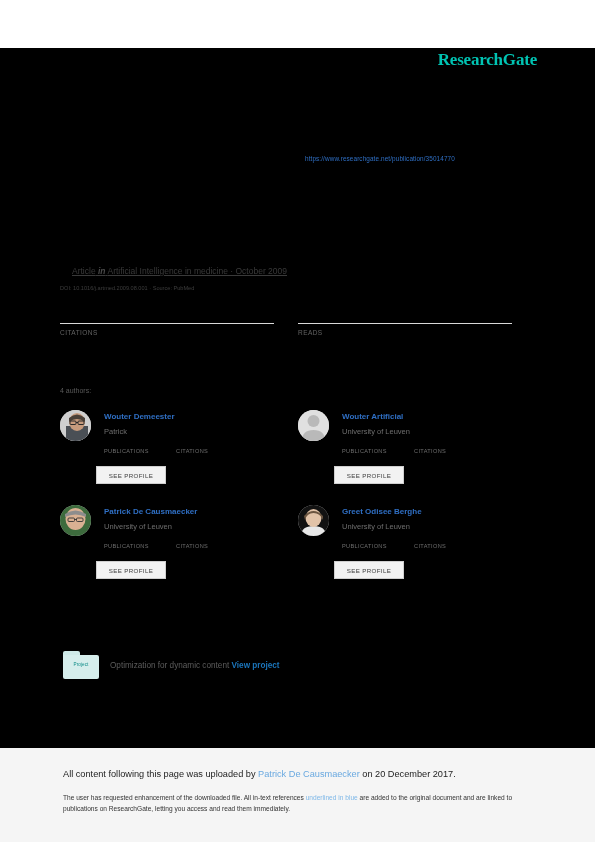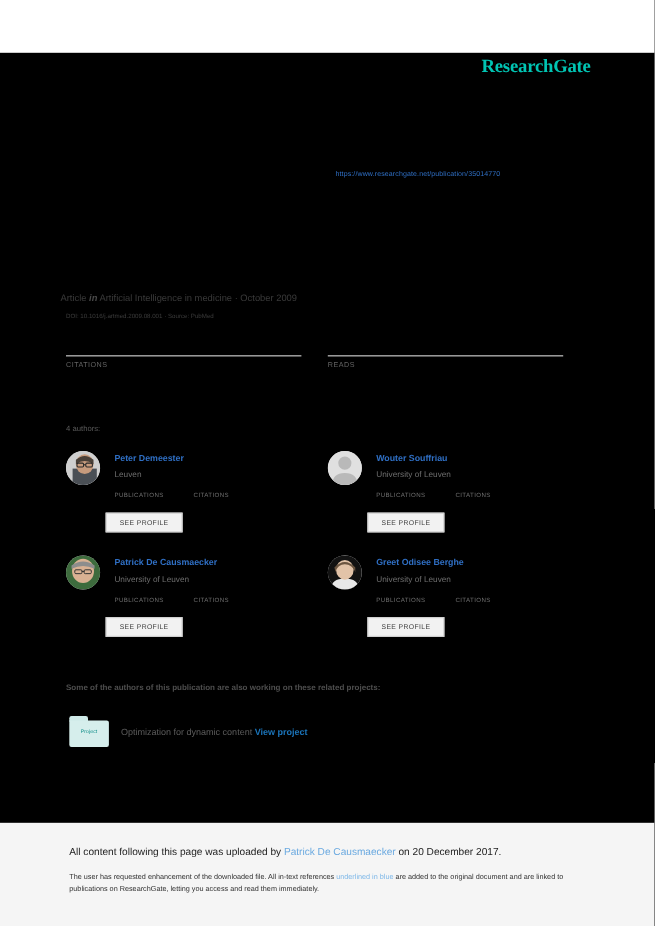--- a/index.html
+++ b/index.html
@@ -53,25 +53,26 @@
     top: 107px;
     font-size: 6.4px;
     letter-spacing: 0.1px;
     color: #2f6fc4;
     white-space: nowrap;
   }
 
   
   .article-meta {
     position: absolute;
-    left: 55px;
+    left: 72px;
     top: 218px;
     font-size: 8.5px;
     color: #3a3a3a;
     white-space: nowrap;
+    text-decoration: underline;
   }
   .article-meta .lbl-article { color: #3a3a3a; }
   .article-meta .lbl-in {
     font-style: italic;
     font-weight: bold;
     color: #4a4a4a;
   }
   .doi-line {
     position: absolute;
     left: 60px;
@@ -340,22 +341,22 @@
         <svg viewBox="0 0 31 31">
           <rect width="31" height="31" fill="#cfcfcf"></rect>
           <rect x="6" y="16" width="22" height="15" fill="#4a4f55"></rect>
           <ellipse cx="17" cy="12" rx="8" ry="9" fill="#c79b7d"></ellipse>
           <path d="M9 8 Q17 1 25 8 L25 12 Q17 6 9 12 Z" fill="#4a4038"></path>
           <rect x="10" y="11" width="6" height="3.5" rx="1" fill="none" stroke="#2a2a2a" stroke-width="1"></rect>
           <rect x="18" y="11" width="6" height="3.5" rx="1" fill="none" stroke="#2a2a2a" stroke-width="1"></rect>
           <line x1="16" y1="12.5" x2="18" y2="12.5" stroke="#2a2a2a" stroke-width="1"></line>
         </svg>
       </div>
-      <div class="author-name">Peter Demeester</div>
-      <div class="author-inst">Leuven</div>
+      <div class="author-name">Wouter Demeester</div>
+      <div class="author-inst">Patrick</div>
       <div class="author-stats">
         <div class="astat pubs">
           <div class="astat-num"></div>
           <div class="astat-lbl">PUBLICATIONS</div>
         </div>
         <div class="astat cits">
           <div class="astat-num"></div>
           <div class="astat-lbl">CITATIONS</div>
         </div>
       </div>
@@ -363,21 +364,21 @@
     </div>
 
     <div class="author-card c1">
       <div class="avatar">
         <svg viewBox="0 0 31 31">
           <rect width="31" height="31" fill="#e0e0e0"></rect>
           <circle cx="15.5" cy="11" r="6" fill="#b9b9b9"></circle>
           <path d="M4 31 Q4 20 15.5 20 Q27 20 27 31 Z" fill="#b9b9b9"></path>
         </svg>
       </div>
-      <div class="author-name">Wouter Souffriau</div>
+      <div class="author-name">Wouter Artificial</div>
       <div class="author-inst">University of Leuven</div>
       <div class="author-stats">
         <div class="astat pubs">
           <div class="astat-num"></div>
           <div class="astat-lbl">PUBLICATIONS</div>
         </div>
         <div class="astat cits">
           <div class="astat-num"></div>
           <div class="astat-lbl">CITATIONS</div>
         </div>
@@ -430,21 +431,20 @@
         <div class="astat cits">
           <div class="astat-num"></div>
           <div class="astat-lbl">CITATIONS</div>
         </div>
       </div>
       <div class="see-profile">SEE PROFILE</div>
     </div>
 
   </div>
 
-  <div class="projects-heading">Some of the authors of this publication are also working on these related projects:</div>
 
   <div class="project-row">
     <div class="project-folder">
       <div class="tab"></div>
       <div class="body"></div>
       <div class="fold-label">Project</div>
     </div>
     <div class="project-text">
       <span>Optimization for dynamic content</span>
       <span class="project-link">View project</span>

